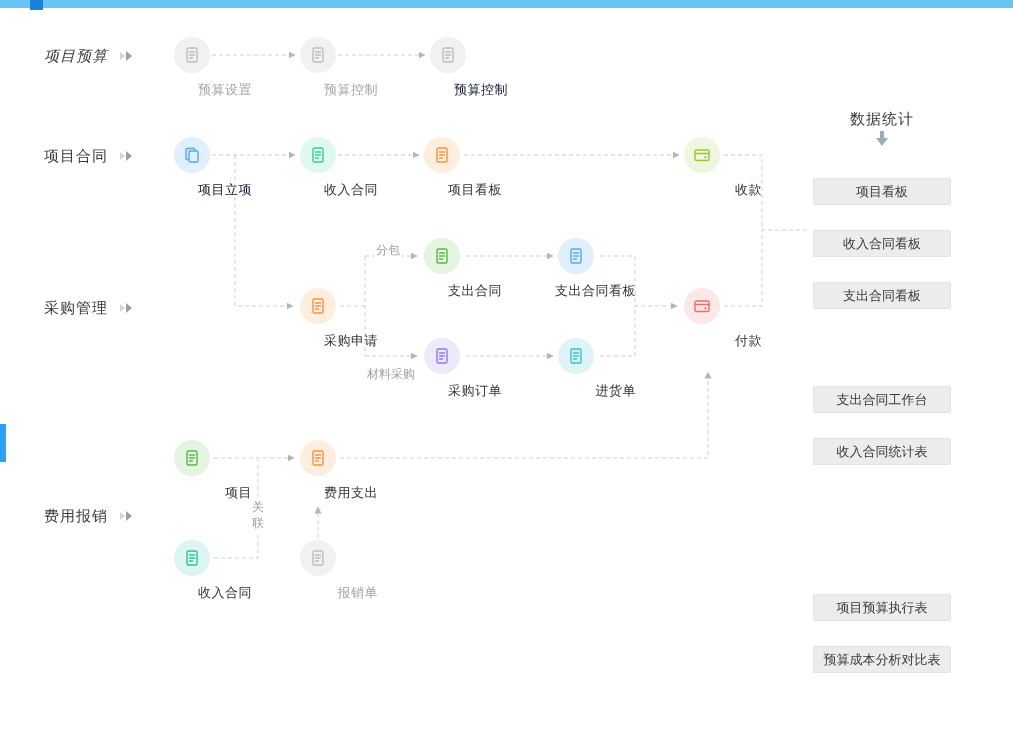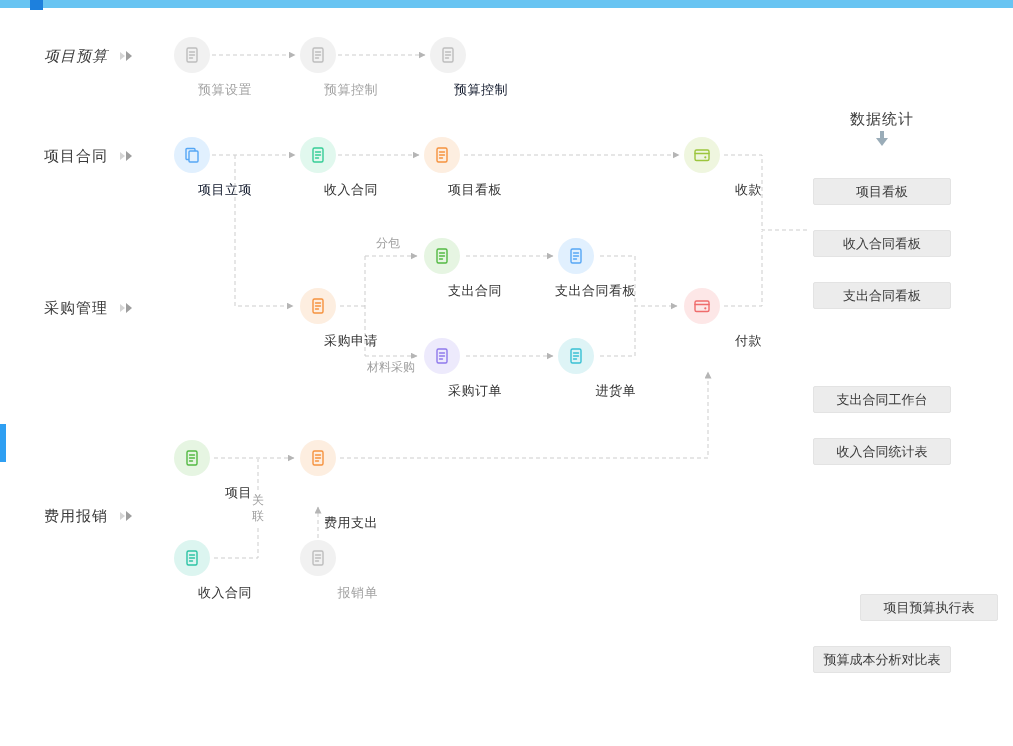--- a/index.html
+++ b/index.html
@@ -20,21 +20,21 @@
   .row-arrow .t1 { width:0; height:0; border-left:5px solid #d4d4d4; border-top:4px solid transparent; border-bottom:4px solid transparent; }
   .row-arrow .t2 { width:0; height:0; border-left:6px solid #9e9e9e; border-top:5px solid transparent; border-bottom:5px solid transparent; }
 
   .node { position:absolute; width:0; height:0; z-index:3; }
   .node-circle { position:absolute; left:-18px; top:-18px; width:36px; height:36px; border-radius:50%;
                  display:flex; align-items:center; justify-content:center; cursor:pointer; }
   .node-label { position:absolute; left:-60px; top:26px; width:120px; text-align:right; font-size:13px;
                 white-space:nowrap; letter-spacing:0.5px; }
 
   .edge-label { position:absolute; transform:translate(-50%,-50%); background:#fff; color:#9e9e9e;
-                font-size:12px; padding:0 2px; white-space:nowrap; z-index:2; }
+                font-size:12px; padding:0 2px; white-space:nowrap; z-index:2;margin-top:7px; }
   .edge-label.vertical { white-space:normal; width:17px; line-height:1.3; text-align:center; padding:2px 1px; }
 
   #stats-title { position:absolute; left:813px; top:110px; width:138px; text-align:center;
                  font-size:15px; color:#3a3a3a; font-weight:500; letter-spacing:1px; z-index:3; }
   #stats-arrow { position:absolute; left:813px; top:131px; width:138px; display:flex; flex-direction:column; align-items:center; z-index:3; }
   #stats-arrow .stem { width:4px; height:7px; background:#9aacb8; }
   #stats-arrow .head { width:0; height:0; border-top:8px solid #9aacb8; border-left:6px solid transparent; border-right:6px solid transparent; }
 
   .stat-btn { position:absolute; left:813px; width:138px; height:27px; background:#ececec;
               border:1px solid #e3e3e3; border-radius:2px; display:flex; align-items:center; justify-content:center;
@@ -291,21 +291,21 @@
       <div class="node-circle" style="background: rgb(253, 238, 224);">
         <span style="display: flex;">
           <svg width="18" height="18" viewBox="0 0 18 18">
     <rect x="4" y="2" width="10" height="14" rx="1.5" stroke="#f5923e" stroke-width="1.4" fill="none" stroke-linecap="round"></rect>
     <line x1="6.5" y1="6" x2="11.5" y2="6" stroke="#f5923e" stroke-width="1.4" fill="none" stroke-linecap="round"></line>
     <line x1="6.5" y1="9" x2="11.5" y2="9" stroke="#f5923e" stroke-width="1.4" fill="none" stroke-linecap="round"></line>
     <line x1="6.5" y1="12" x2="9.5" y2="12" stroke="#f5923e" stroke-width="1.4" fill="none" stroke-linecap="round"></line>
           </svg>
         </span>
       </div>
-      <div class="node-label" style="color: rgb(51, 51, 51); margin-top: 30px;">费用支出</div>
+      <div class="node-label" style="color: rgb(51, 51, 51);">费用支出</div>
     </div>
     <div class="node" style="left: 192px; top: 558px;">
       <div class="node-circle" style="background: rgb(220, 245, 240);">
         <span style="display: flex;">
           <svg width="18" height="18" viewBox="0 0 18 18">
     <rect x="4" y="2" width="10" height="14" rx="1.5" stroke="#2bc3a4" stroke-width="1.4" fill="none" stroke-linecap="round"></rect>
     <line x1="6.5" y1="6" x2="11.5" y2="6" stroke="#2bc3a4" stroke-width="1.4" fill="none" stroke-linecap="round"></line>
     <line x1="6.5" y1="9" x2="11.5" y2="9" stroke="#2bc3a4" stroke-width="1.4" fill="none" stroke-linecap="round"></line>
     <line x1="6.5" y1="12" x2="9.5" y2="12" stroke="#2bc3a4" stroke-width="1.4" fill="none" stroke-linecap="round"></line>
           </svg>
@@ -327,15 +327,15 @@
       <div class="node-label" style="color: rgb(163, 163, 163);">报销单</div>
     </div>
     <div class="edge-label" style="left: 388px; top: 243px;">分包</div>
     <div class="edge-label" style="left: 391px; top: 367px;">材料采购</div>
     <div class="edge-label vertical" style="left: 258px; top: 509px;">关联</div>
     <div class="stat-btn" style="top: 178px;">项目看板</div>
     <div class="stat-btn" style="top: 282px;">支出合同看板</div>
     <div class="stat-btn" style="top: 230px;">收入合同看板</div>
     <div class="stat-btn" style="top: 386px;">支出合同工作台</div>
     <div class="stat-btn" style="top: 438px;">收入合同统计表</div>
-    <div class="stat-btn" style="top: 594px; margin-left: 47px;">项目预算执行表</div>
+    <div class="stat-btn" style="top: 594px;">项目预算执行表</div>
     <div class="stat-btn" style="top: 646px;">预算成本分析对比表</div>
   </div>
 
 </body></html>

